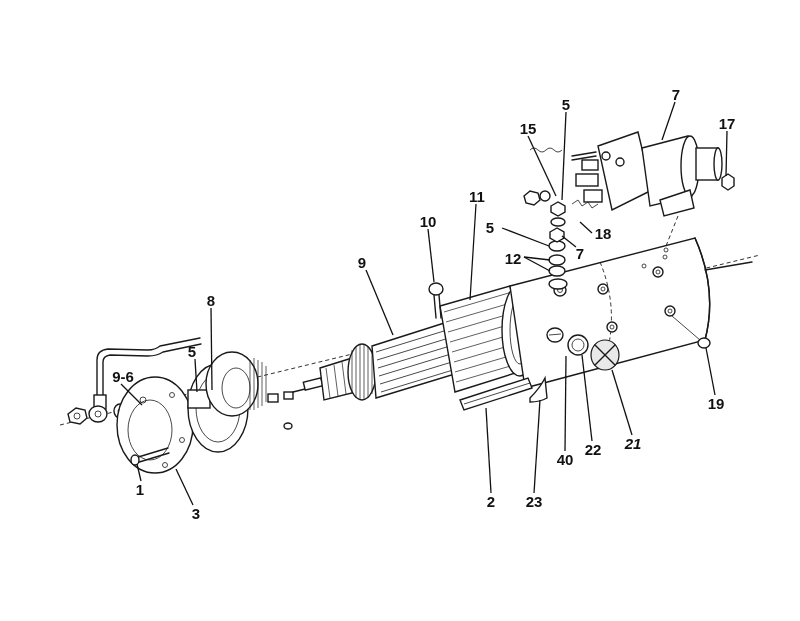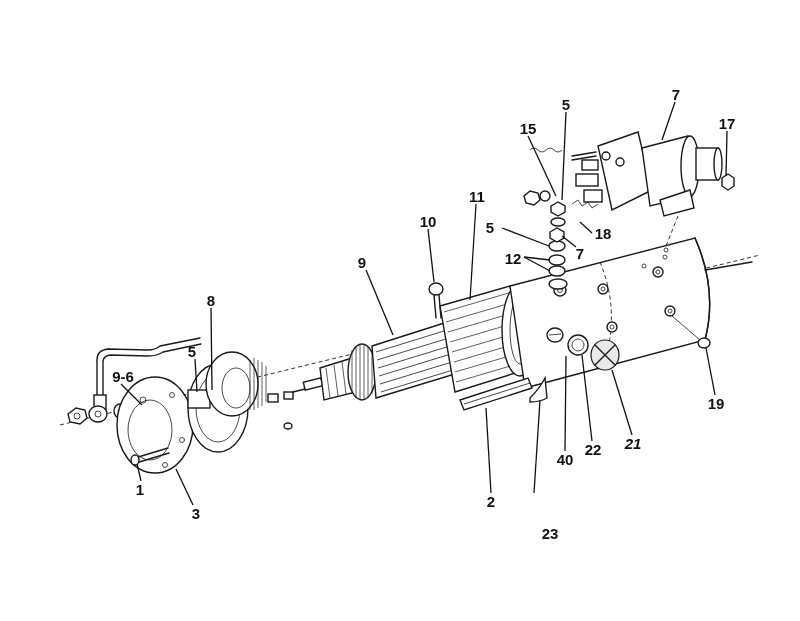--- a/index.html
+++ b/index.html
@@ -252,14 +252,14 @@
     <div class="callout" style="left: 490px; top: 227px;">5</div>
     <div class="callout" style="left: 566px; top: 104px;">5</div>
     <div class="callout" style="left: 528px; top: 128px;">15</div>
     <div class="callout" style="left: 676px; top: 94px;">7</div>
     <div class="callout" style="left: 727px; top: 123px;">17</div>
     <div class="callout" style="left: 603px; top: 233px;">18</div>
     <div class="callout" style="left: 716px; top: 403px;">19</div>
     <div class="callout" style="left: 565px; top: 459px;">40</div>
     <div class="callout" style="left: 633px; top: 443px; font-style: italic;">21</div>
     <div class="callout" style="left: 593px; top: 449px;">22</div>
-    <div class="callout" style="left: 550px; top: 501px; margin-top: 32px;">23</div>
+    <div class="callout" style="left: 534px; top: 501px;">23</div>
   </div>
 
 </body></html>

